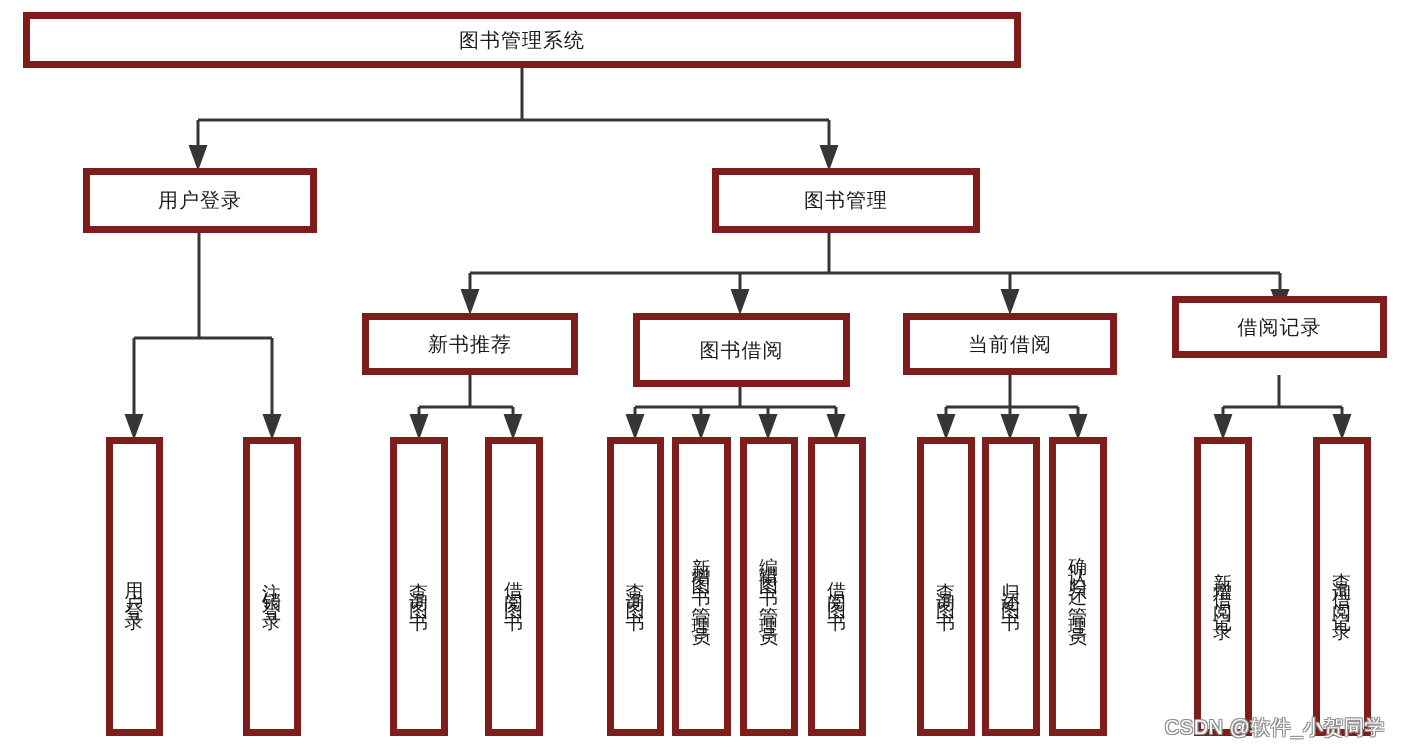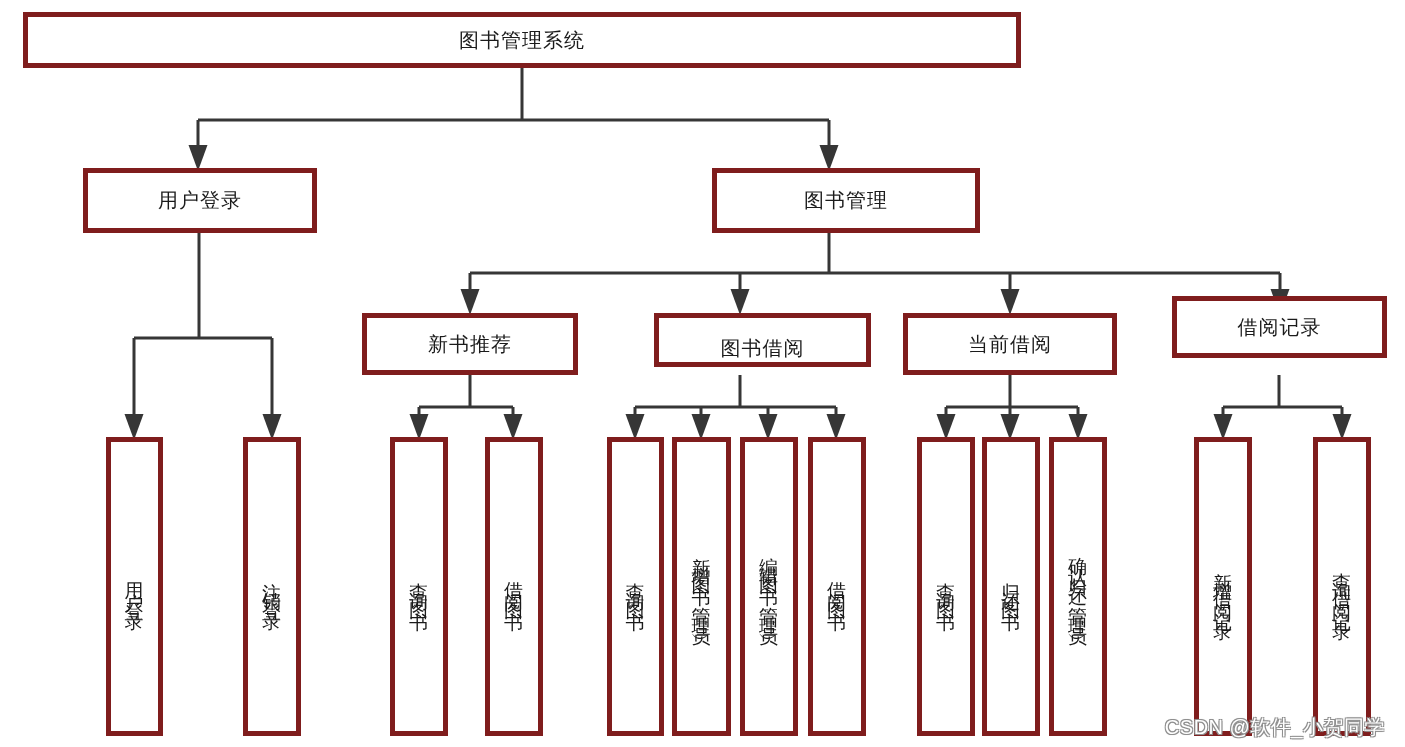--- a/index.html
+++ b/index.html
@@ -8,42 +8,42 @@
     width:1405px;height:747px;
     background:#ffffff;
     overflow:hidden;
     font-family:"Liberation Sans","DejaVu Sans",sans-serif;
   }
   #connectors{position:absolute;left:0;top:0;z-index:0;}
   .box{
     position:absolute;
     box-sizing:border-box;
     background:#ffffff;
-    border:5px solid #7f1d1d;
+    border:7px solid #7f1d1d;
     display:flex;align-items:center;justify-content:center;
     color:#1b1b1b;
     z-index:1;
   }
   .hlabel{font-size:20px;letter-spacing:1px;white-space:nowrap;}
   .vlabel{
     writing-mode:vertical-rl;
     text-orientation:mixed;
     font-size:19px;
     line-height:1;
     letter-spacing:10px;
     white-space:nowrap;
   }
   
   .n-root{left:23px;top:12px;width:998px;height:56px;}
   
   .n-l2a{left:83px;top:168px;width:234px;height:65px;}
   .n-l2b{left:712px;top:168px;width:268px;height:65px;}
   
   .n-l3a{left:362px;top:313px;width:216px;height:62px;}
-  .n-l3b{left:654px;top:313px;width:217px;height:54px;align-items:flex-end;}
+  .n-l3b{left:633px;top:313px;width:217px;height:74px;}
   .n-l3c{left:903px;top:313px;width:214px;height:62px;}
   .n-l3d{left:1172px;top:296px;width:215px;height:62px;align-items:center;}
   
   .leaf{top:437px;height:299px;}
   .n-g1b1{left:106px;width:57px;}
   .n-g1b2{left:243px;width:58px;}
   .n-g2b1{left:390px;width:58px;}
   .n-g2b2{left:485px;width:58px;}
   .n-g3b1{left:607px;width:57px;}
   .n-g3b2{left:672px;width:59px;}

